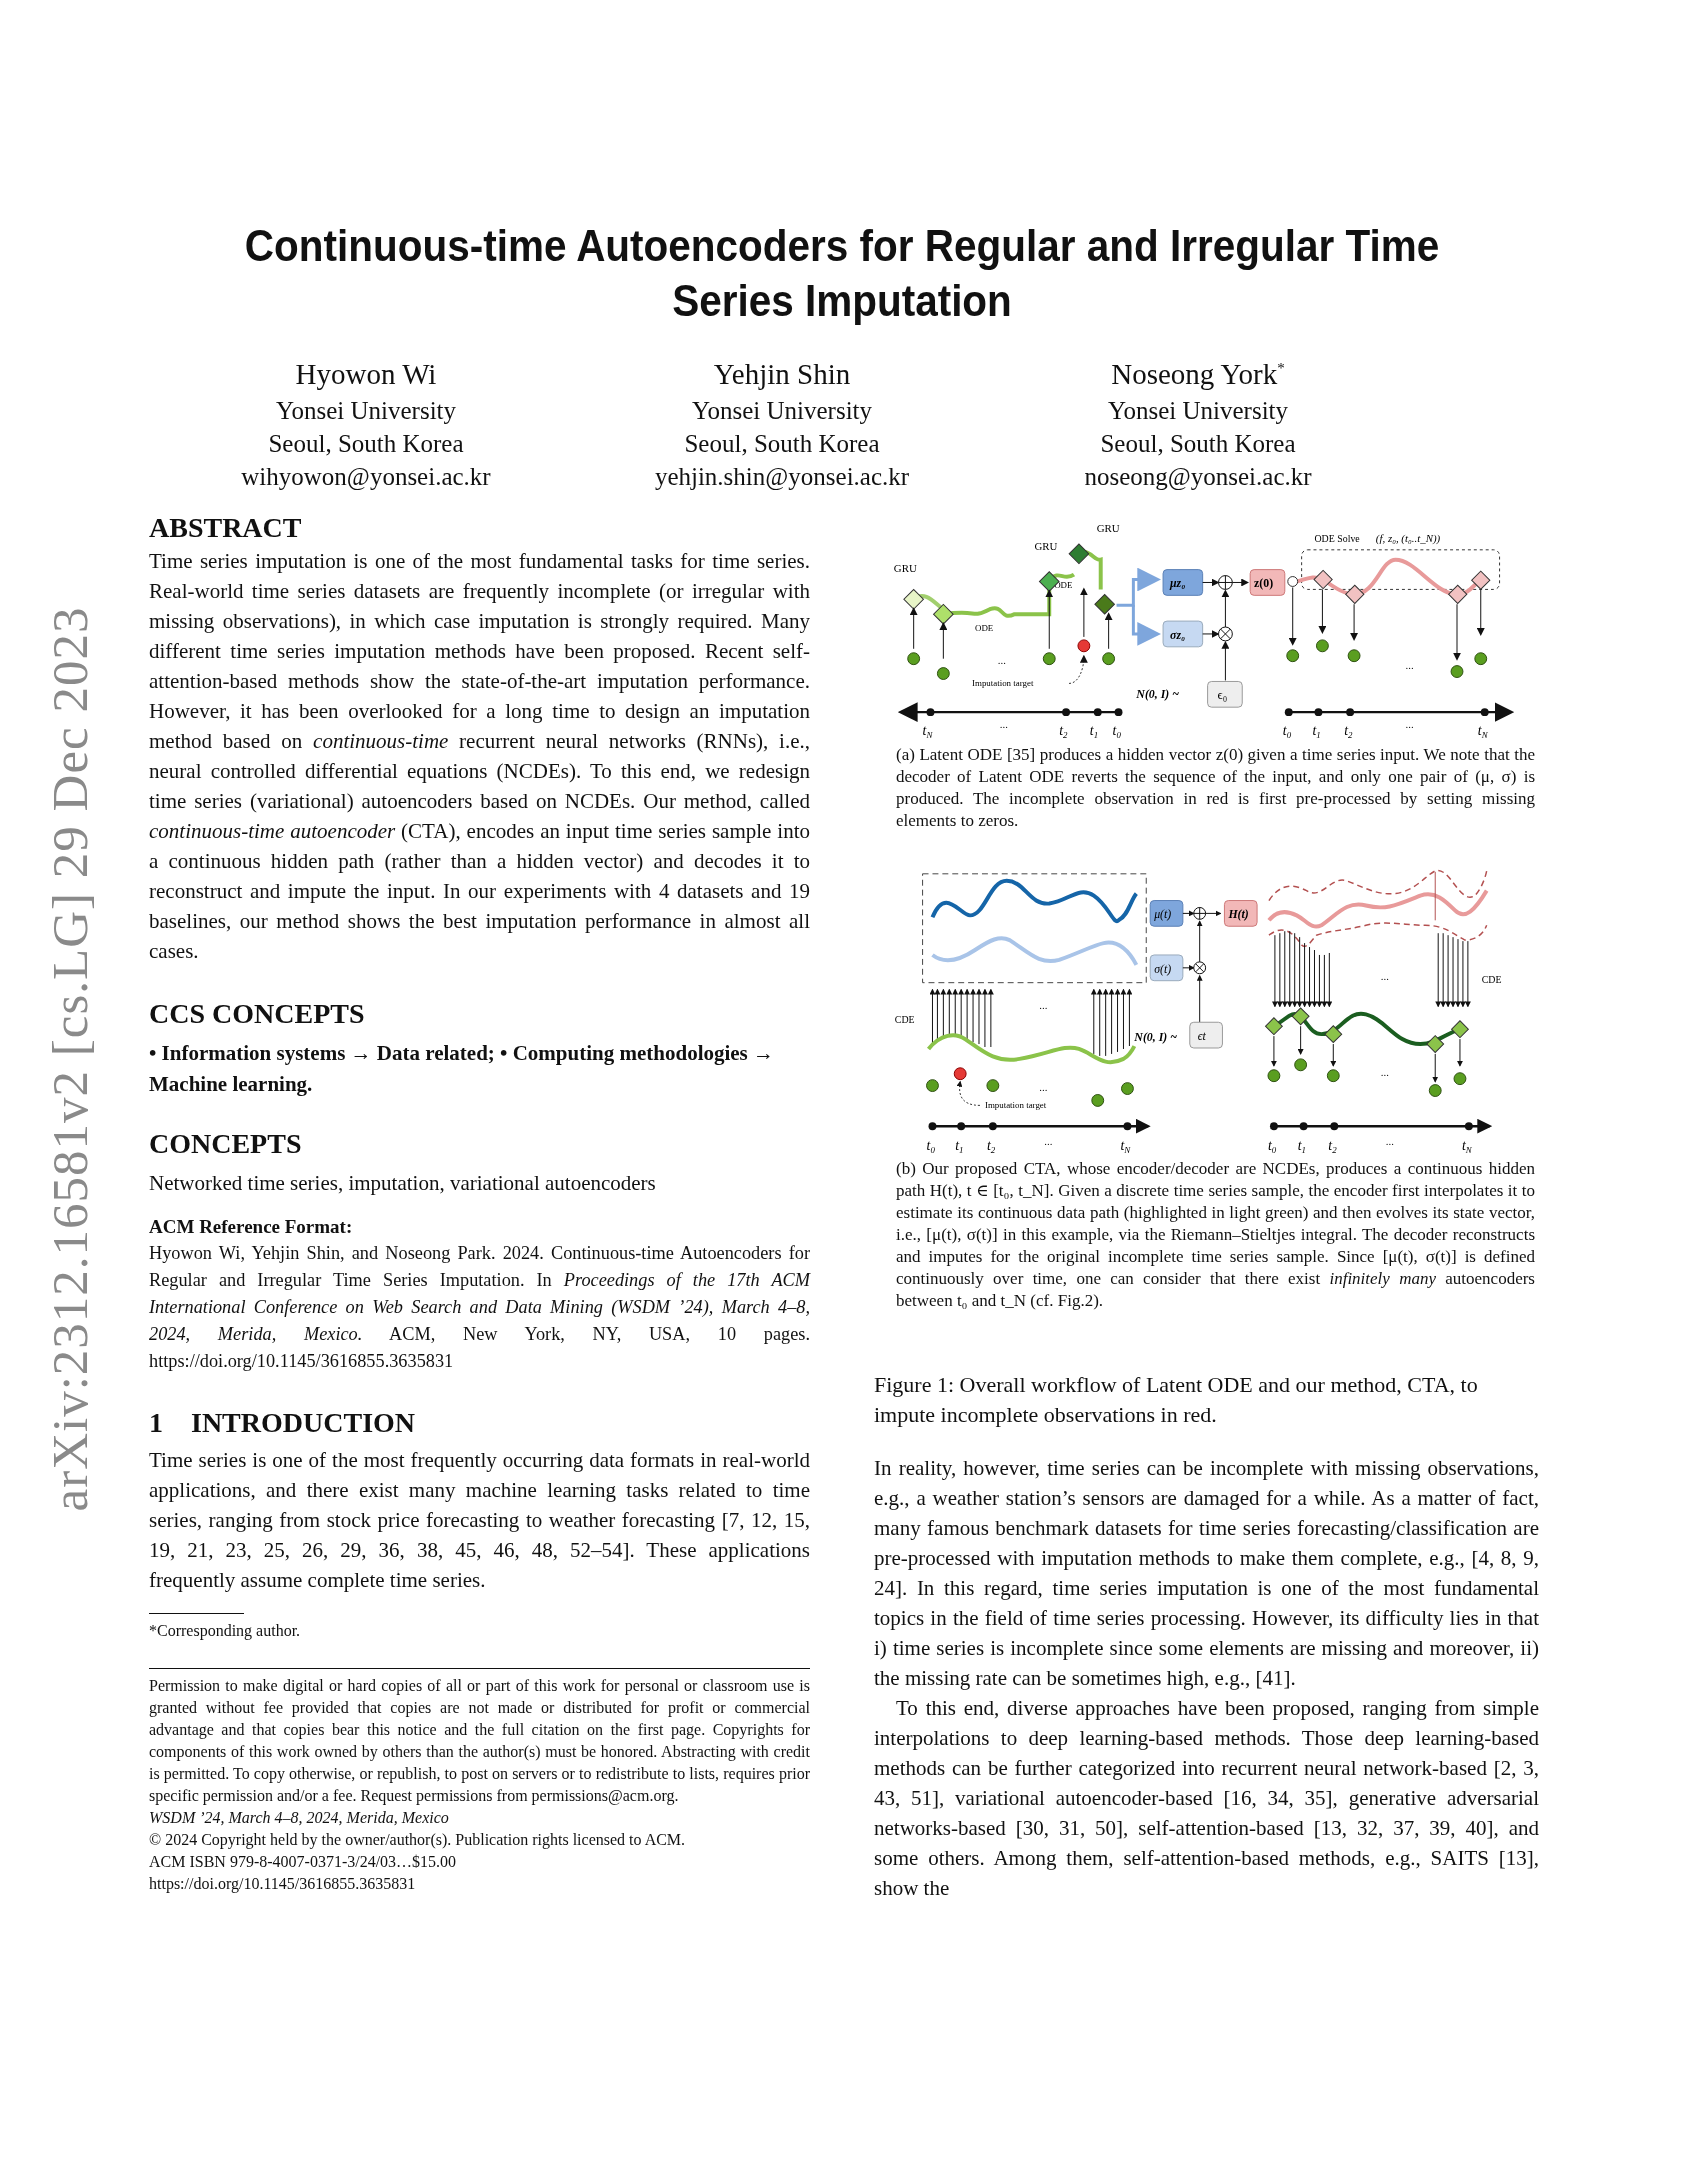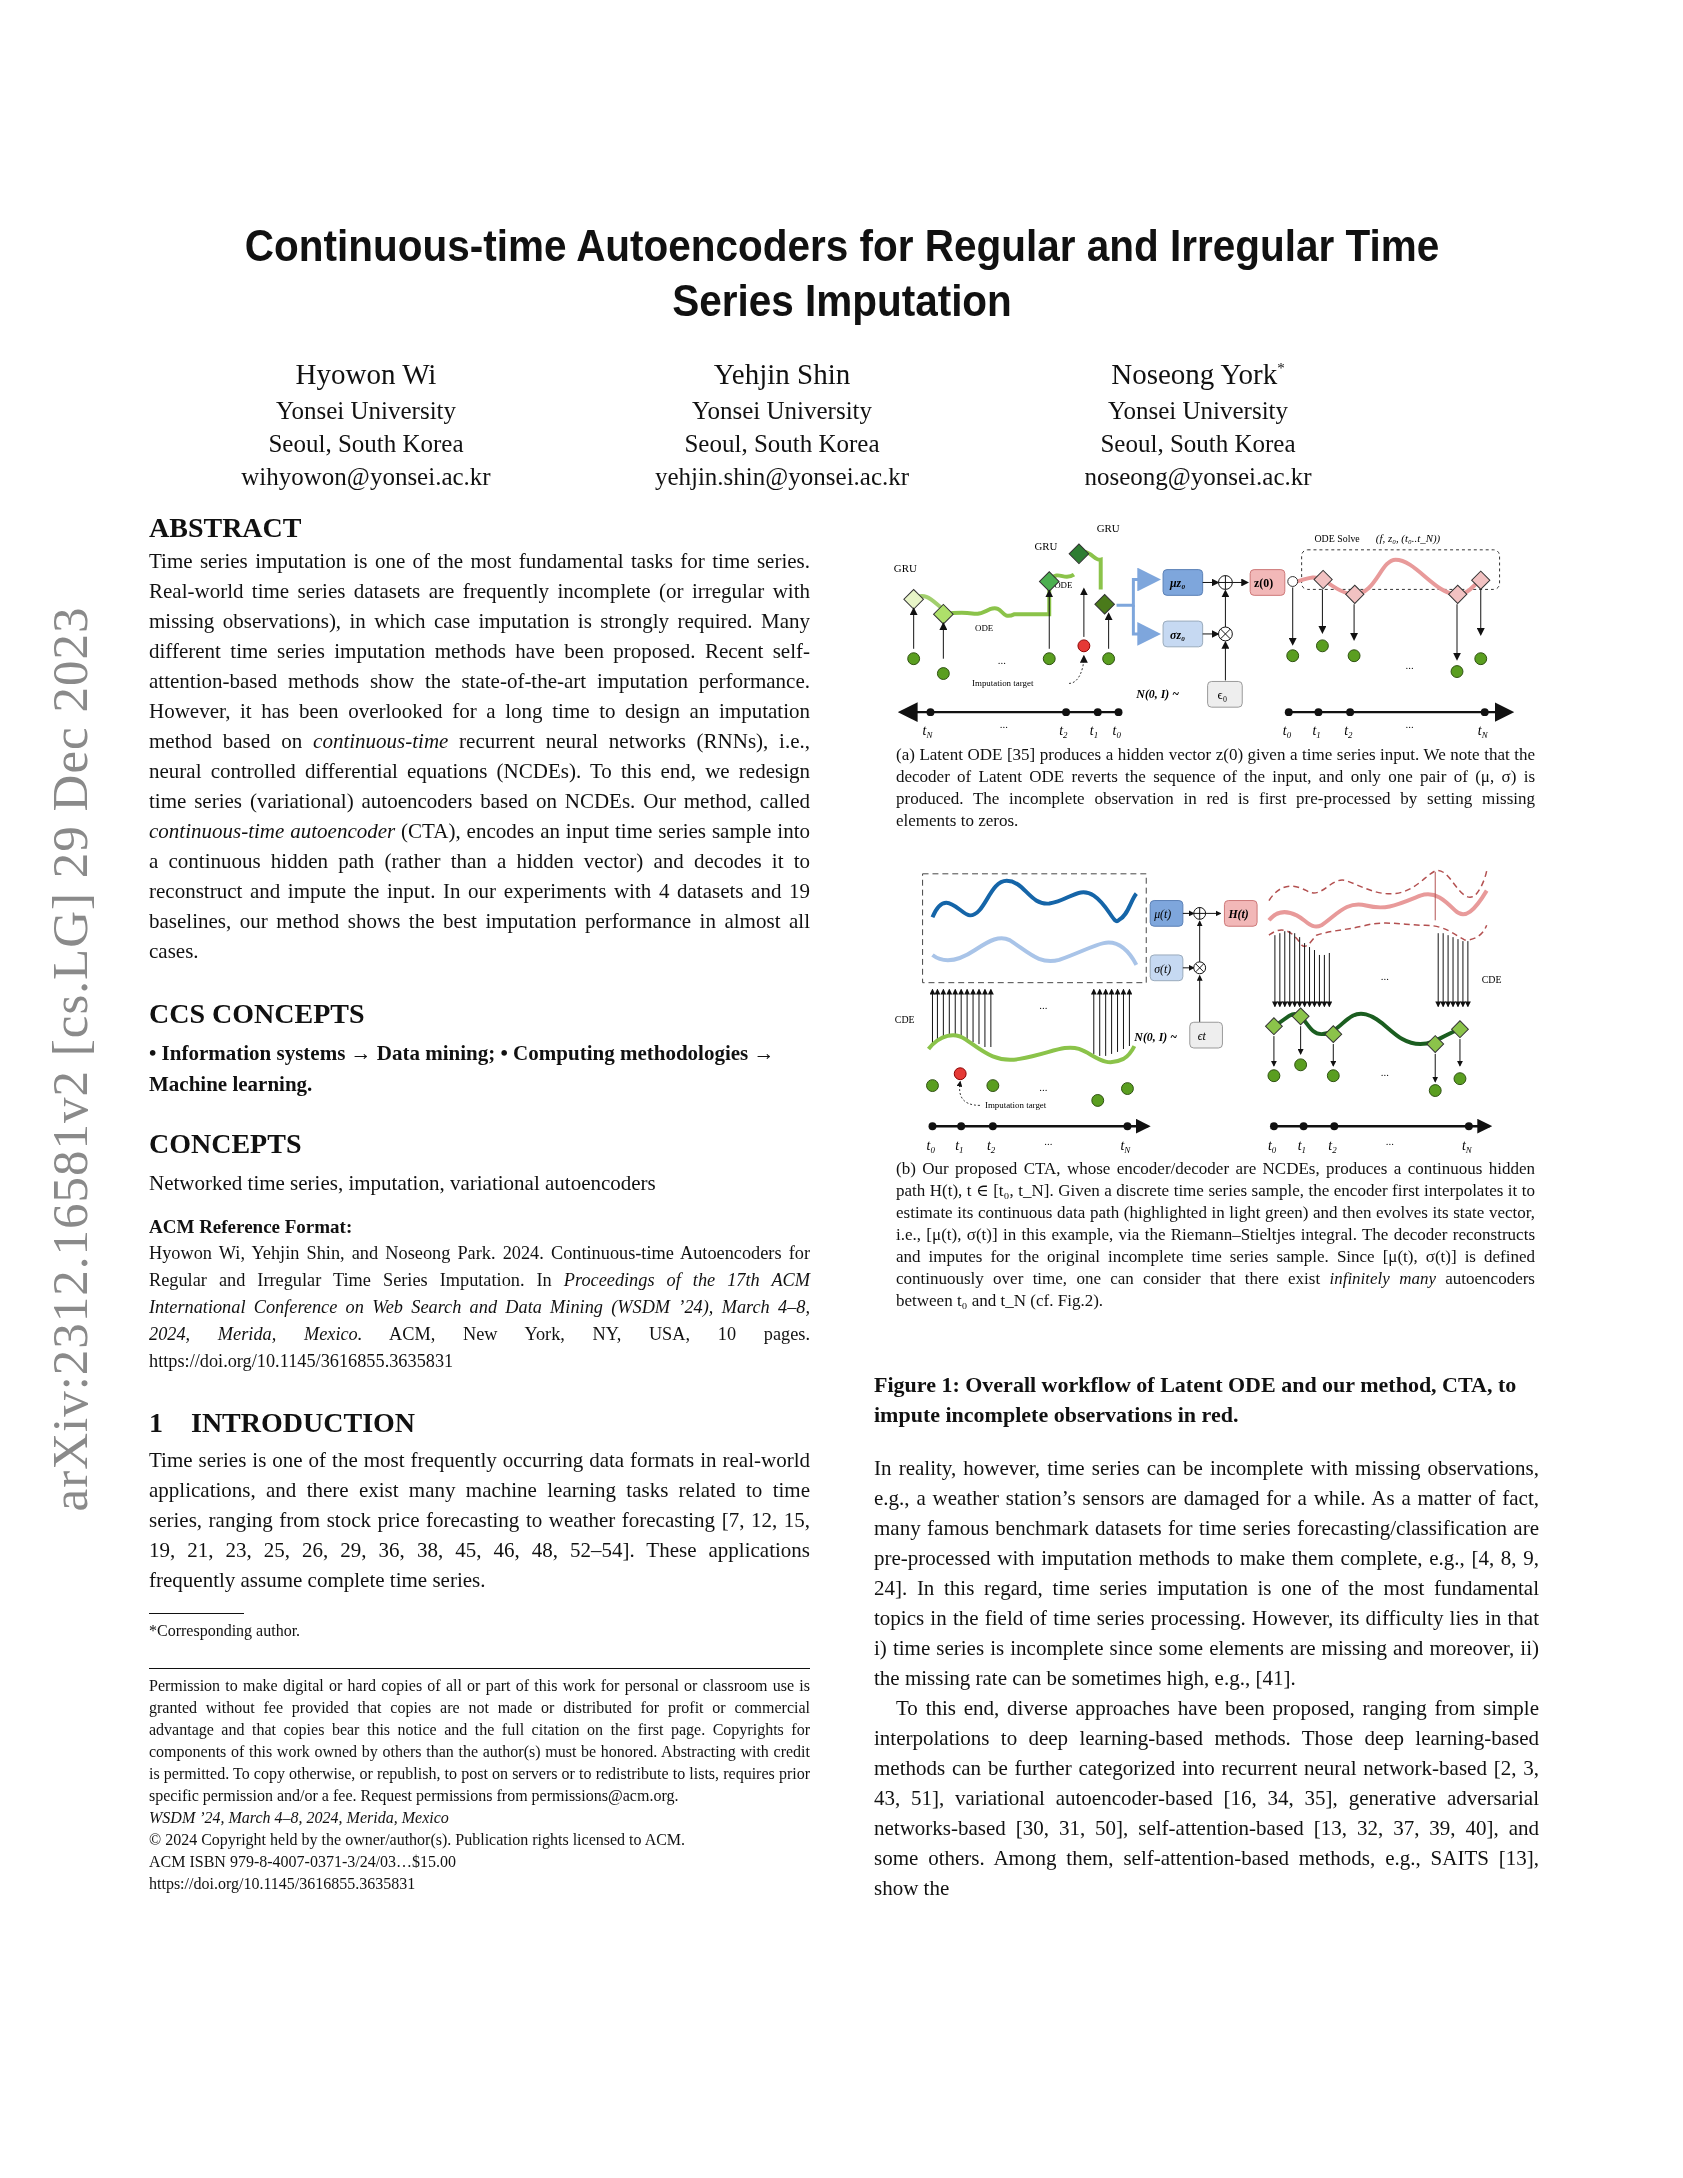--- a/index.html
+++ b/index.html
@@ -22,21 +22,21 @@
   .ccs { font-size:21px; line-height:31px; font-weight:bold; margin:6px 0 0 0; }
   .acmref-h { font-size:19px; font-weight:bold; margin-top:16px; line-height:26px; }
   .acmref { font-size:18.3px; line-height:27px; text-align:justify; margin:0; }
   .fn-rule { width:95px; border-top:1.3px solid #111; margin-top:18px; }
   .fn { font-size:16px; line-height:22px; margin-top:6px; }
   .perm-rule { border-top:1.3px solid #111; margin-top:26px; }
   .perm { font-size:16px; line-height:22px; margin-top:6px; text-align:justify; }
   .perm-line { font-size:16px; line-height:22px; }
   .fig-wrap { position:absolute; left:881px; width:673px; }
   .cap { font-size:17px; line-height:22px; text-align:justify; }
-  .figcap { font-size:22px; line-height:30px; font-weight:bold; }
+  .figcap { font-size:22px; line-height:30px; font-weight:normal; }
   .indent { text-indent:22px; }
   svg text { font-family:"Liberation Serif","DejaVu Serif",serif; }
 </style>
 </head>
 <body>
 
 <div class="arxiv">
     <span>arXiv:2312.16581v2  [cs.LG]  29 Dec 2023</span>
   </div>
 
@@ -61,21 +61,21 @@
     <div>Seoul, South Korea</div>
     <div>noseong@yonsei.ac.kr</div>
   </div>
 </div>
 
 <div class="col-left">
   <h2>ABSTRACT</h2>
   <p class="body"><span>Time series imputation is one of the most fundamental tasks for time series. Real-world time series datasets are frequently incomplete (or irregular with missing observations), in which case imputation is strongly required. Many different time series imputation methods have been proposed. Recent self-attention-based methods show the state-of-the-art imputation performance. However, it has been overlooked for a long time to design an imputation method based on </span><i>continuous-time</i><span> recurrent neural networks (RNNs), i.e., neural controlled differential equations (NCDEs). To this end, we redesign time series (variational) autoencoders based on NCDEs. Our method, called </span><i>continuous-time autoencoder</i><span> (CTA), encodes an input time series sample into a continuous hidden path (rather than a hidden vector) and decodes it to reconstruct and impute the input. In our experiments with 4 datasets and 19 baselines, our method shows the best imputation performance in almost all cases.</span></p>
 
   <h2 class="sec" style="margin-top:30px">CCS CONCEPTS</h2>
-  <p class="ccs">• Information systems → Data mining; • Computing methodologies → Machine learning.</p>
+  <p class="ccs">• Information systems → Data related; • Computing methodologies → Machine learning.</p>
 
   <h2 class="sec" style="margin-top:26px">CONCEPTS</h2>
   <p class="body" style="margin-top:6px">Networked time series, imputation, variational autoencoders</p>
 
   <div class="acmref-h">ACM Reference Format:</div>
   <p class="acmref"><span>Hyowon Wi, Yehjin Shin, and Noseong Park. 2024. Continuous-time Autoencoders for Regular and Irregular Time Series Imputation. In </span><i>Proceedings of the 17th ACM International Conference on Web Search and Data Mining (WSDM ’24), March 4–8, 2024, Merida, Mexico.</i><span> ACM, New York, NY, USA, 10 pages. https://doi.org/10.1145/3616855.3635831</span></p>
 
   <h2 class="sec" style="margin-top:30px"><span>1</span>&nbsp;&nbsp;&nbsp;&nbsp;<span>INTRODUCTION</span></h2>
   <p class="body" style="margin-top:4px">Time series is one of the most frequently occurring data formats in real-world applications, and there exist many machine learning tasks related to time series, ranging from stock price forecasting to weather forecasting [7, 12, 15, 19, 21, 23, 25, 26, 29, 36, 38, 45, 46, 48, 52–54]. These applications frequently assume complete time series.</p>
 

